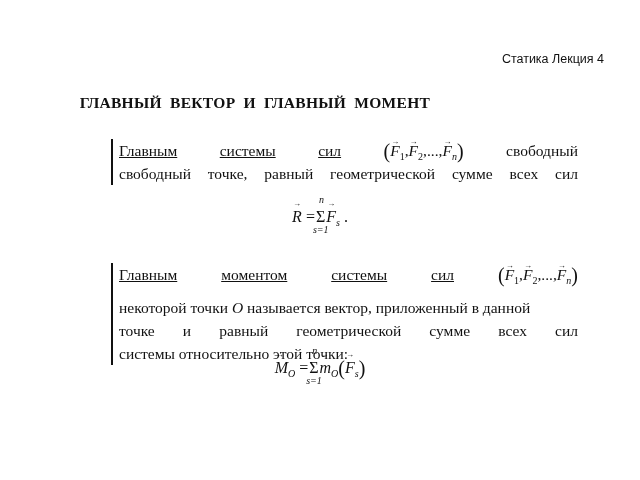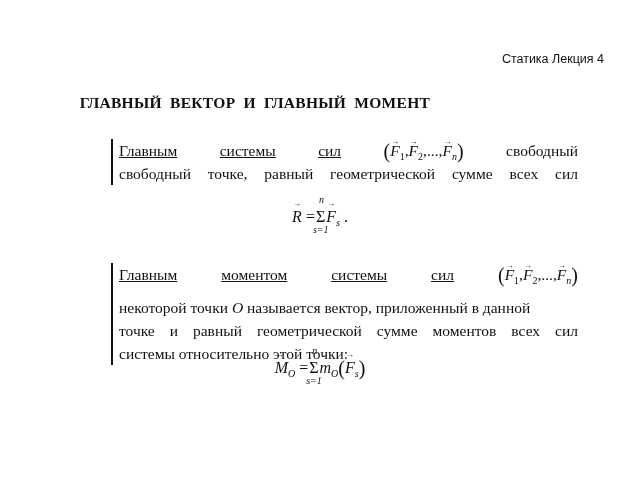--- a/index.html
+++ b/index.html
@@ -83,21 +83,20 @@
   </div>
   <div class="line" style="justify-content:flex-start;margin-top:10px;">
     <span>некоторой точки</span>&nbsp;<span class="it">O</span>&nbsp;<span>называется вектор, приложенный в данной</span>
   </div>
   <div class="line">
     <span>точке</span>
     <span>и</span>
     <span>равный</span>
     <span>геометрической</span>
     <span>сумме</span>
-    <span>моментов</span>
     <span>всех</span>
     <span>сил</span>
   </div>
   <div class="line last">
     <span>системы относительно этой точки:</span>
   </div>
 </div>
 
 <div class="formula" style="top:357px;">
   <span class="vec">M</span><sub class="it-sub">O</sub>

